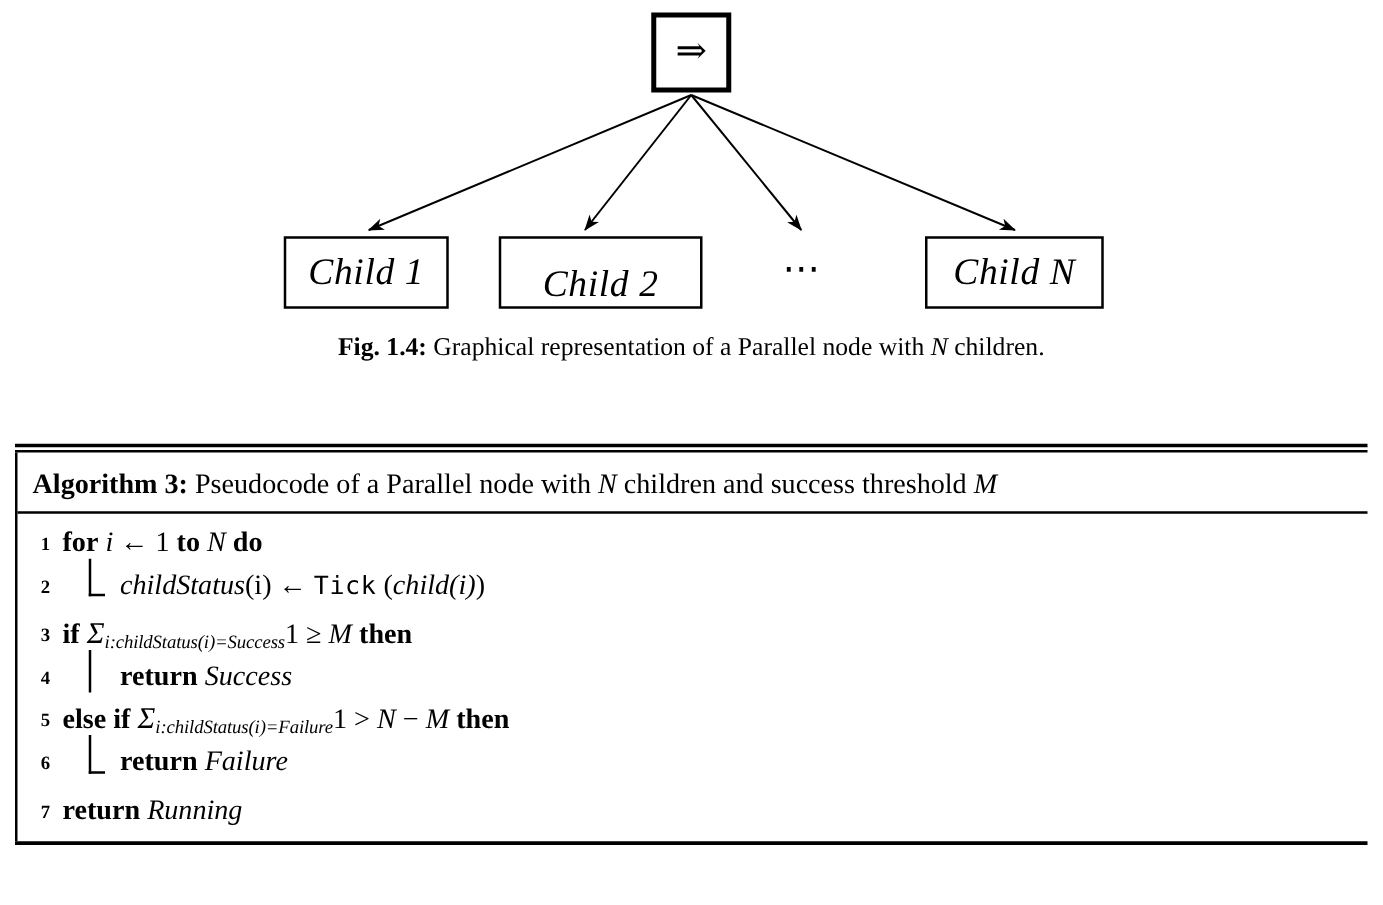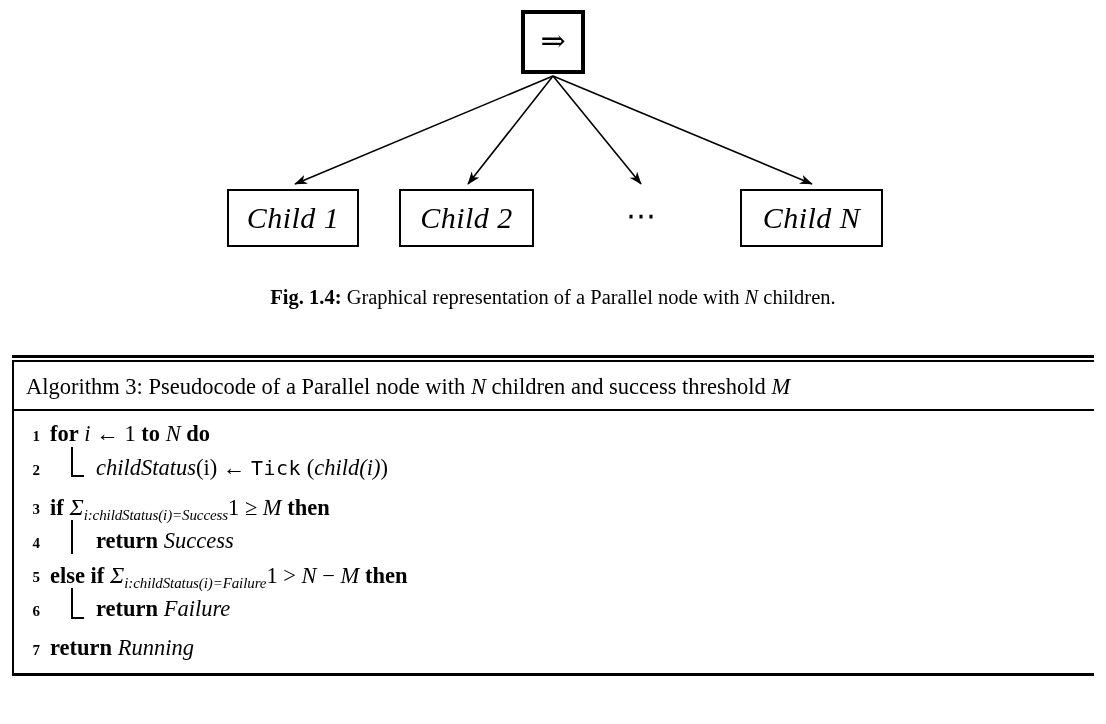--- a/index.html
+++ b/index.html
@@ -48,21 +48,21 @@
     margin-top: -2px;
   }
 
   .child-node {
     border: 2px solid #000000;
     font-size: 30px;
     letter-spacing: 0.5px;
     font-style: italic;
   }
   #child-node-1 { left: 227px; top: 189px; width: 132px; height: 58px; }
-  #child-node-2 { left: 399px; top: 189px; width: 135px; height: 58px; }
+  #child-node-2 { left: 399px; top: 189px; width: 163px; height: 58px; align-items: flex-end; }
   #child-node-n { left: 740px; top: 189px; width: 143px; height: 58px; text-align: center; }
 
   #ellipsis-group {
     position: absolute;
     left: 608px;
     top: 196px;
     width: 70px;
     height: 40px;
     font-size: 30px;
     line-height: 40px;
@@ -73,21 +73,21 @@
   #edges-svg {
     position: absolute;
     left: 0; top: 0;
     width: 1106px;
     height: 330px;
   }
 
   #figure-caption {
     position: absolute;
     left: 0;
-    top: 286px;
+    top: 267px;
     width: 1106px;
     text-align: center;
     font-size: 20.5px;
   }
   #figure-caption .cap-label { font-weight: bold; }
   #figure-caption .mathit { font-style: italic; }
 
   
   #algorithm-box {
     position: absolute;
@@ -118,21 +118,21 @@
   }
 
   #algorithm-title {
     font-size: 22.5px;
     line-height: 31px;
     padding: 9px 14px 7px 12px;
     text-align: justify;
     text-align-last: left;
   }
   #algorithm-title .alg-label {
-    font-weight: normal;
+    font-weight: bold;
     margin-top: 15px;
   }
   #algorithm-title .mathit { font-style: italic; }
 
   #algorithm-lines {
     padding: 6px 0 8px 0;
     position: relative;
   }
 
   .code-line {

